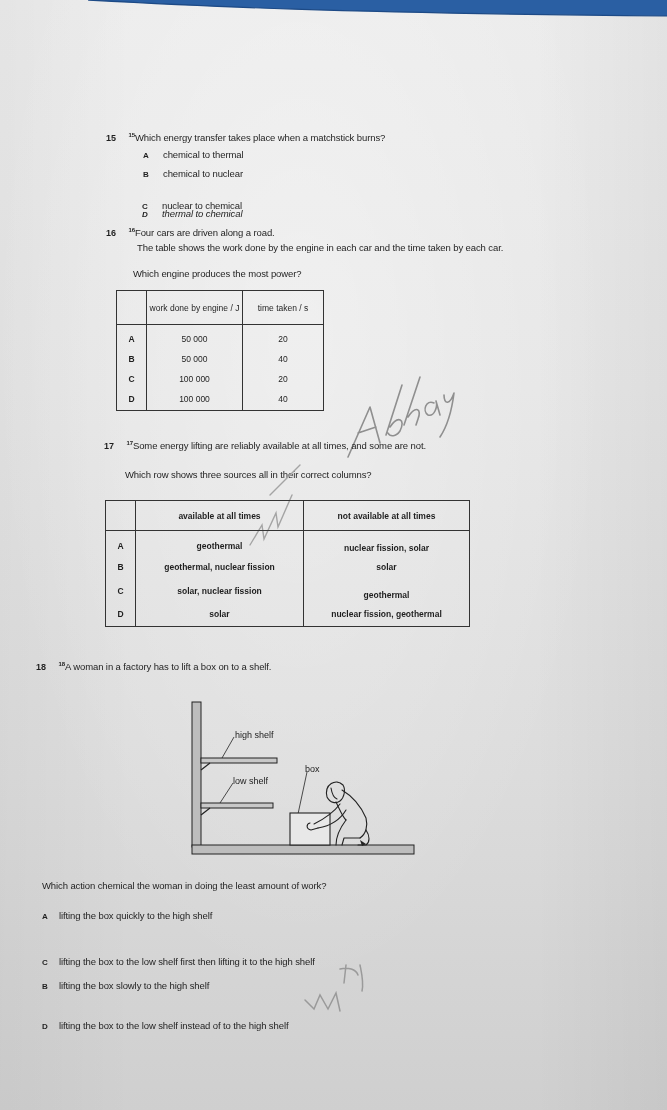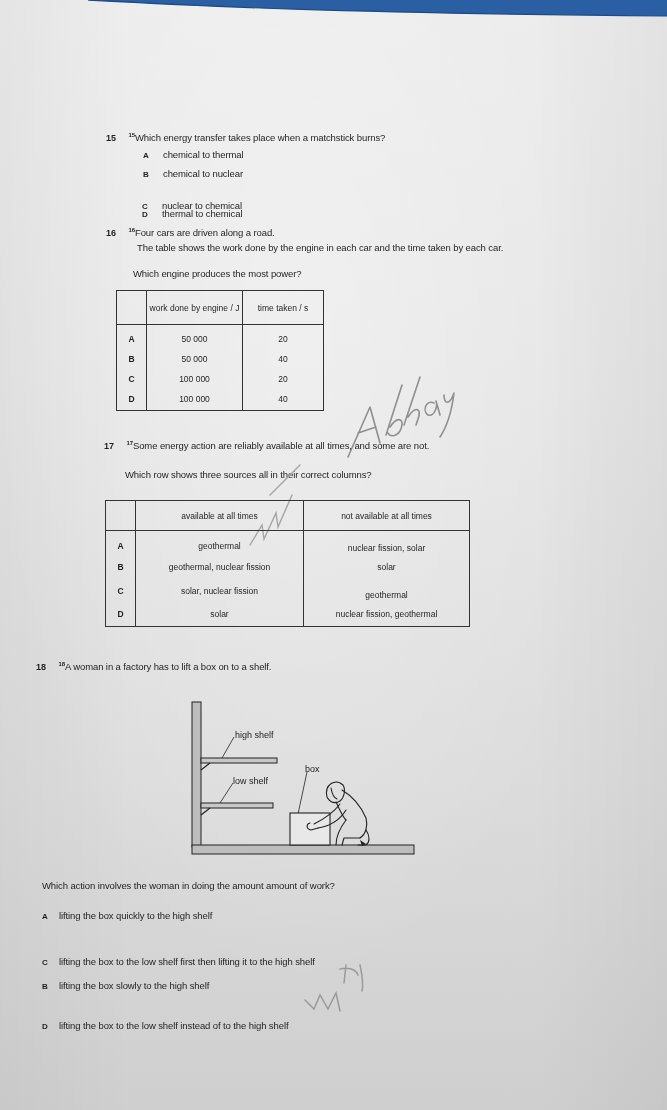--- a/index.html
+++ b/index.html
@@ -33,21 +33,21 @@
     table.t1 td { height: 20px; border-top: none; border-bottom: none; }
     table.t1 tr.first td { padding-top: 4px; height: 24px; }
     table.t1 tr.last td { border-bottom: 1.4px solid #333; height: 22px; }
     table.t1 .lbl { width: 30px; font-weight: bold; }
 
     
     table.t2 {
       position: absolute; left: 105px; top: 500px; width: 365px;
       border-collapse: collapse; font-size: 8.5px;
     }
-    table.t2 td, table.t2 th { border: 1.4px solid #333; font-weight: normal; text-align: center; }
+    table.t2 td, table.t2 th { border: 1.4px solid #333; font-weight: bold; text-align: center; }
     table.t2 th { height: 30px; }
     table.t2 td { height: 24px; border-top: none; border-bottom: none; }
     table.t2 tr.last td { border-bottom: 1.4px solid #333; }
     table.t2 .lbl { width: 30px; font-weight: bold; }
 
     .diagram { position: absolute; left: 190px; top: 700px; width: 230px; height: 165px; }
     .scribble { position: absolute; pointer-events: none; }
   </style>
 </head>
 <body>
@@ -65,21 +65,21 @@
 </div>
 <div class="abs" style="left:143px; top:144px;">
   <span class="opt-letter" style="width:20px;">A</span><span class="txt">chemical to thermal</span>
 </div>
 <div class="abs" style="left:143px; top:163px;">
   <span class="opt-letter" style="width:20px;">B</span><span class="txt">chemical to nuclear</span>
 </div>
 <div class="abs" style="left:142px; top:195px;">
   <span class="opt-letter" style="width:20px;">C</span><span class="txt">nuclear to chemical</span>
 </div>
-<div class="abs" style="left:142px; top:203px;">
+<div class="abs" style="left:142px; top:203px;font-style:italic;">
   <span class="opt-letter" style="width:20px;">D</span><span class="txt">thermal to chemical</span>
 </div>
 
 <div class="abs" style="left:106px; top:222px;">
   <span class="qnum">16</span>
   <span class="txt" style="margin-left:8px;"><span class="sup">16</span><span>Four cars are driven along a road.</span></span>
 </div>
 <div class="abs txt" style="left:137px; top:242px;">The table shows the work done by the engine in each car and the time taken by each car.</div>
 <div class="abs txt" style="left:133px; top:268px;">Which engine produces the most power?</div>
 
@@ -118,21 +118,21 @@
     <path d="M8,112 L30,62 L40,98 M18,88 L36,82"></path>
     <path d="M46,90 L62,40 M50,82 C58,70 66,74 60,86 C56,92 50,92 48,88"></path>
     <path d="M64,80 L80,32 M68,72 C76,60 82,64 78,74 L76,80"></path>
     <path d="M94,58 C86,54 82,66 88,70 C94,72 98,62 96,56 L100,70"></path>
     <path d="M104,50 C104,60 110,60 114,48 M114,48 C112,64 108,80 100,92"></path>
   </g>
 </svg>
 
 <div class="abs" style="left:104px; top:435px;">
   <span class="qnum">17</span>
-  <span class="txt" style="margin-left:8px;"><span class="sup">17</span><span>Some energy action are reliably available at all times, and some are not.</span></span>
+  <span class="txt" style="margin-left:8px;"><span class="sup">17</span><span>Some energy lifting are reliably available at all times, and some are not.</span></span>
 </div>
 <div class="abs txt" style="left:125px; top:469px;">Which row shows three sources all in their correct columns?</div>
 
 <svg class="scribble" style="left:240px; top:455px; width:70px; height:95px;" viewBox="0 0 70 95">
   <g fill="none" stroke="#a4a4a4" stroke-width="1.4" stroke-linecap="round">
     <path d="M10,90 L22,70 L24,84 L36,58 L38,72 L52,40"></path>
     <path d="M30,40 L60,10"></path>
   </g>
 </svg>
 
@@ -205,21 +205,21 @@
     <path d="M156,120 C150,128 146,136 146,145"></path>
     <path d="M170,138 L154,138 L152,145"></path>
     <path d="M176,130 C180,136 180,142 176,145 L168,145"></path>
   </g>
   <path d="M170,140 L176,144 L172,146 Z" fill="#222"></path>
   <text x="45" y="38" font-family="Liberation Sans, sans-serif" font-size="9" fill="#222">high shelf</text>
   <text x="43" y="84" font-family="Liberation Sans, sans-serif" font-size="9" fill="#222">low shelf</text>
   <text x="115" y="72" font-family="Liberation Sans, sans-serif" font-size="9" fill="#222">box</text>
 </svg>
 
-<div class="abs txt" style="left:42px; top:880px;">Which action involves the woman in doing the amount amount of work?</div>
+<div class="abs txt" style="left:42px; top:880px;">Which action chemical the woman in doing the least amount of work?</div>
 
 <div class="abs" style="left:42px; top:905px;">
   <span class="opt-letter" style="width:17px;">A</span><span class="txt">lifting the box quickly to the high shelf</span>
 </div>
 <div class="abs" style="left:42px; top:927px;margin-top:48px;">
   <span class="opt-letter" style="width:17px;">B</span><span class="txt">lifting the box slowly to the high shelf</span>
 </div>
 <div class="abs" style="left:42px; top:951px;">
   <span class="opt-letter" style="width:17px;">C</span><span class="txt">lifting the box to the low shelf first then lifting it to the high shelf</span>
 </div>

